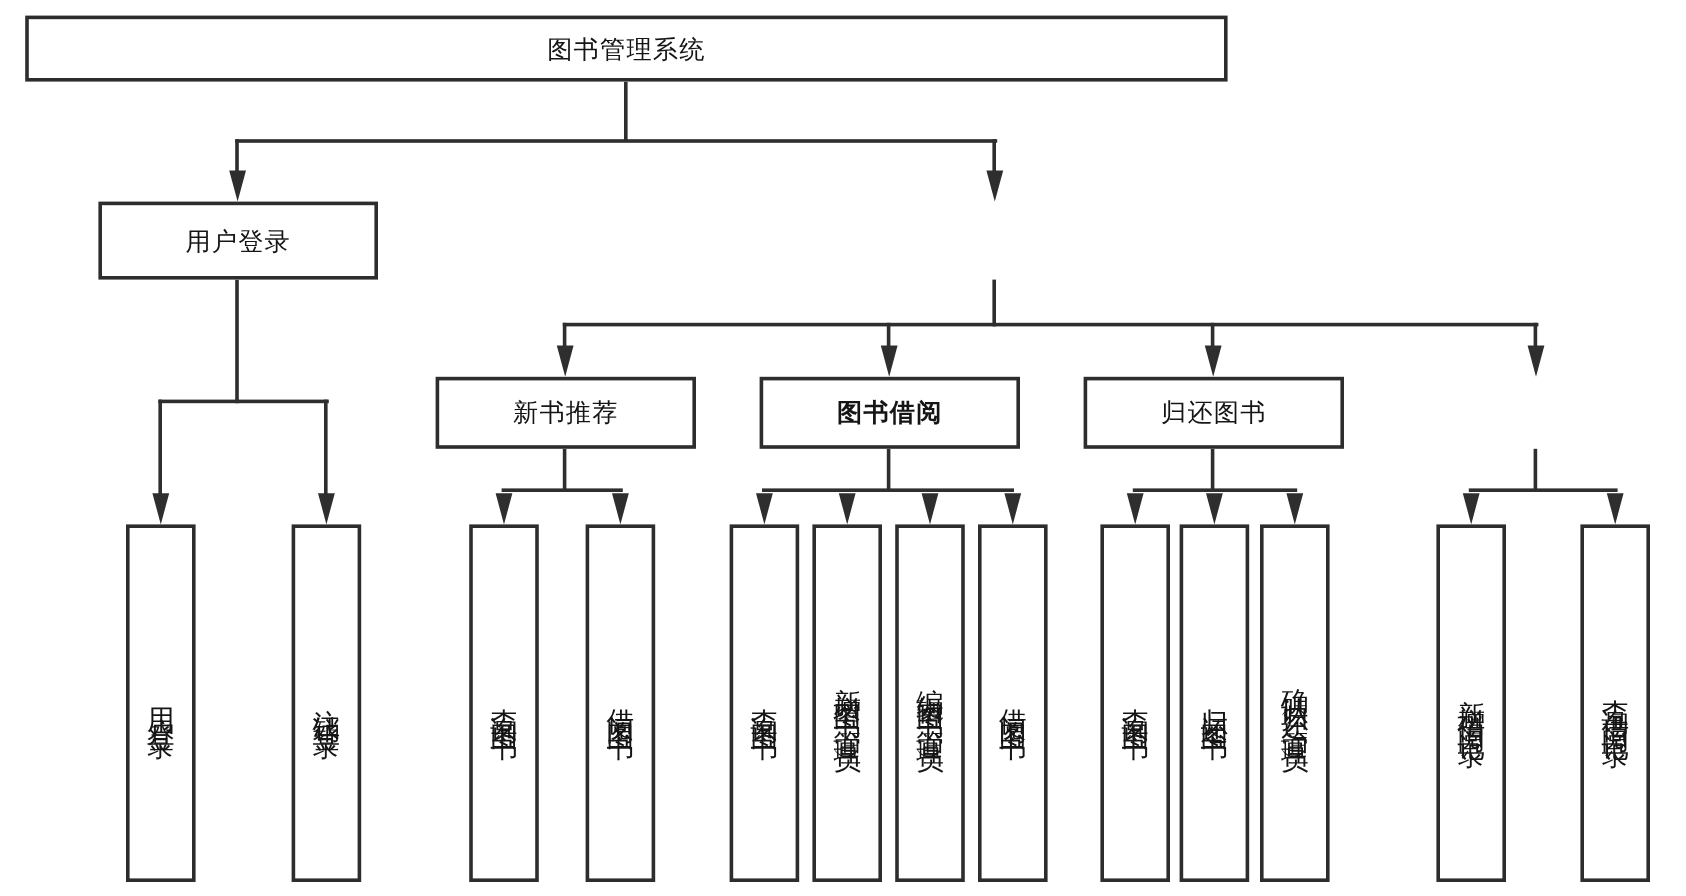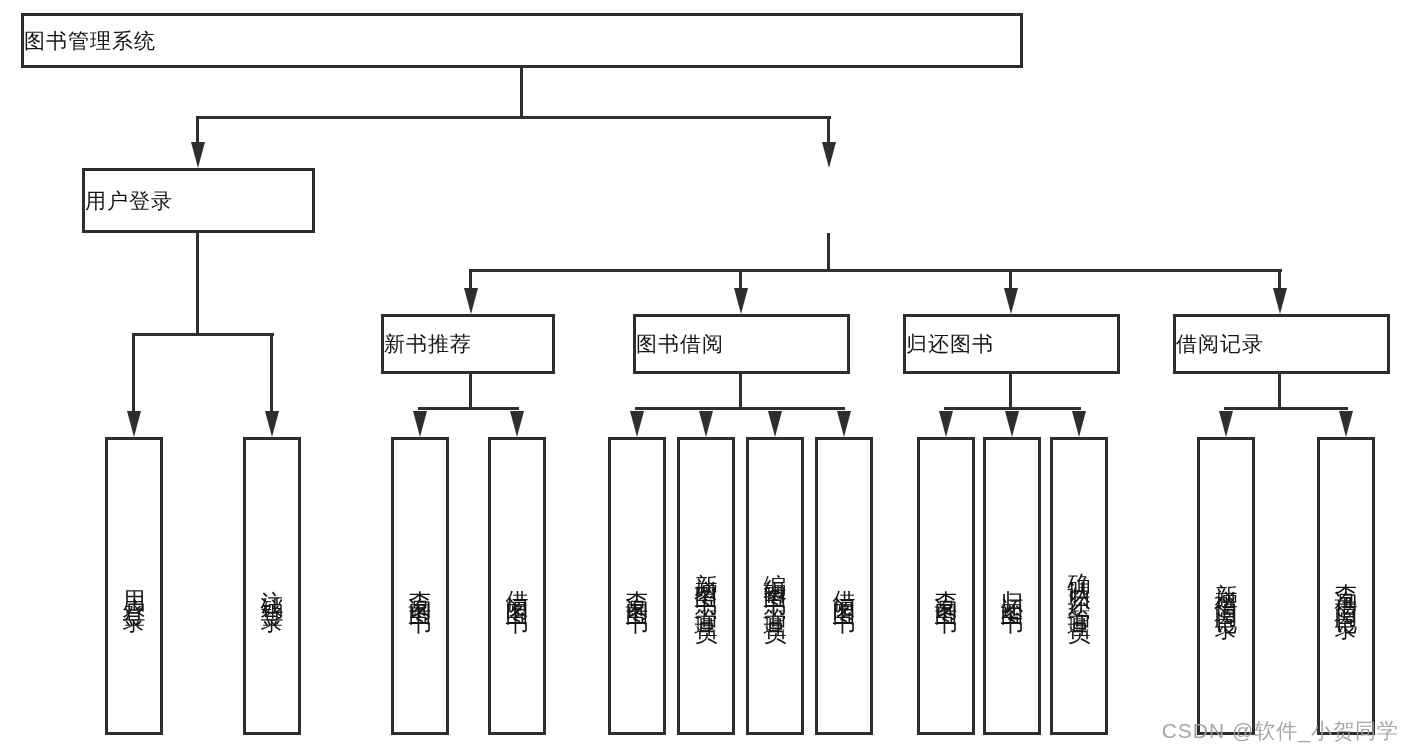--- a/index.html
+++ b/index.html
@@ -2,21 +2,21 @@
 <html><head>
 <meta charset="utf-8">
 <style>
   html,body{margin:0;padding:0;background:#fff;}
   #canvas{
     position:relative;width:1405px;height:747px;background:#ffffff;overflow:hidden;
     font-family:"Liberation Sans","DejaVu Sans",sans-serif;color:#151515;
   }
   .box{
     position:absolute;box-sizing:border-box;background:#ffffff;
-    border:3px solid #2d2d2d;display:flex;align-items:center;justify-content:flex-start;
+    border:3px solid #2d2d2d;display:flex;align-items:center;justify-content:center;
     font-size:21px;letter-spacing:1px;z-index:2;
   }
   .vbox{
     position:absolute;box-sizing:border-box;background:#ffffff;
     border:3px solid #2d2d2d;display:flex;align-items:center;justify-content:center;
     z-index:2;
   }
   .vbox span{
     writing-mode:vertical-rl;text-orientation:mixed;
     font-size:23px;letter-spacing:7px;line-height:1;white-space:nowrap;
@@ -41,35 +41,32 @@
 
   <div class="box" style="left:21px;top:13px;width:1002px;height:55px;">
     <span>图书管理系统</span>
   </div>
 
   <div class="box" style="left:82px;top:168px;width:233px;height:65px;">
     <span>用户登录</span>
   </div>
 
 
-  <div class="box" style="left:381px;top:314px;width:174px;height:60px;">
+  <div class="box" style="left:363px;top:314px;width:217px;height:60px;">
     <span>新书推荐</span>
   </div>
 
-  <div class="box" style="left:633px;top:314px;width:217px;height:60px;">
+  <div class="box" style="left:633px;top:314px;width:217px;height:60px;font-weight:bold;">
     <span>图书借阅</span>
   </div>
 
   <div class="box" style="left:903px;top:314px;width:217px;height:60px;">
     <span>归还图书</span>
   </div>
 
-  <div class="box" style="left:1173px;top:314px;width:217px;height:60px;">
-    <span>借阅记录</span>
-  </div>
 
   <div class="vbox" style="left:105px;top:437px;width:58px;height:298px;">
     <span>用户登录</span>
   </div>
   <div class="vbox" style="left:243px;top:437px;width:58px;height:298px;">
     <span>注销登录</span>
   </div>
 
   <div class="vbox" style="left:391px;top:437px;width:58px;height:298px;">
     <span>查询图书</span>
@@ -149,15 +146,14 @@
   <div class="hline" style="left:944px;top:407px;width:137px;"></div>
   <div class="arrow" style="left:939px;top:411px;"></div>
   <div class="arrow" style="left:1005px;top:411px;"></div>
   <div class="arrow" style="left:1072px;top:411px;"></div>
 
   <div class="vline" style="left:1278px;top:374px;height:36px;"></div>
   <div class="hline" style="left:1224px;top:407px;width:124px;"></div>
   <div class="arrow" style="left:1219px;top:411px;"></div>
   <div class="arrow" style="left:1339px;top:411px;"></div>
 
-  <div class="watermark">CSDN @软件_小贺同学</div>
 
 </div>
 
 </body></html>

